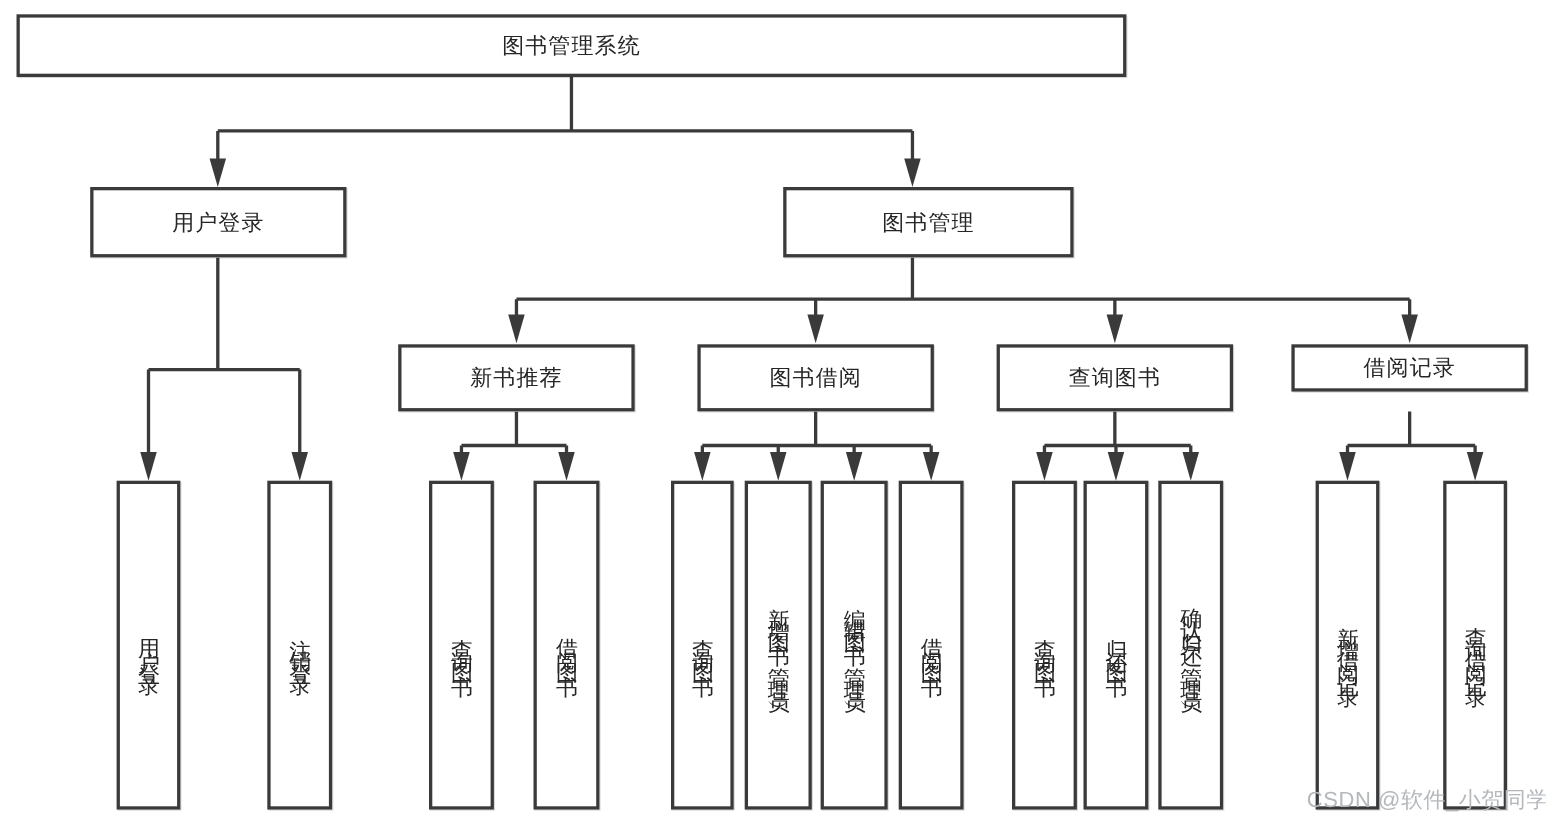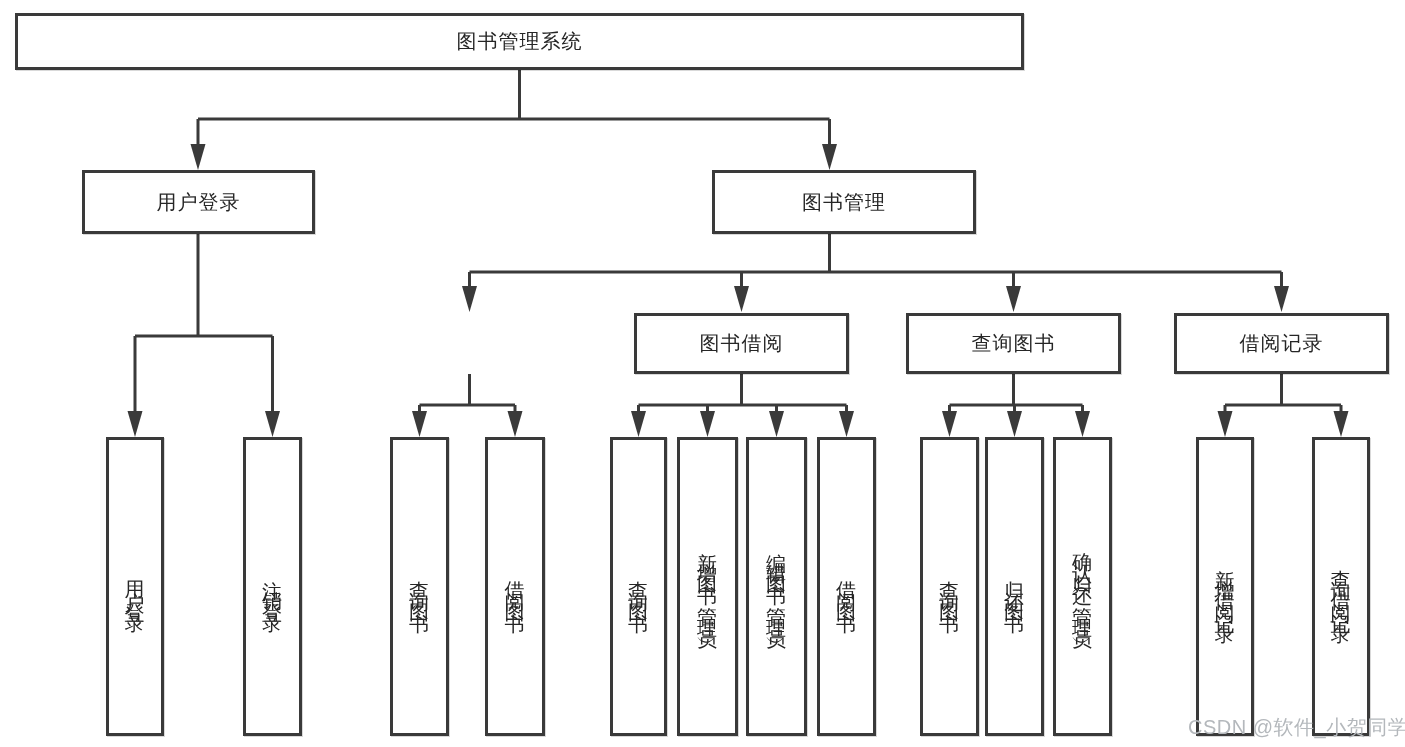--- a/index.html
+++ b/index.html
@@ -108,23 +108,24 @@
       <polygon points="1217.5,411 1232.5,411 1225,437"></polygon>
       <polygon points="1333.5,411 1348.5,411 1341,437"></polygon>
     </g>
   </svg>
 
   <div class="node" style="left:15px;top:13px;width:1009px;height:57px">图书管理系统</div>
 
   <div class="node" style="left:82px;top:170px;width:233px;height:64px">用户登录</div>
   <div class="node" style="left:712px;top:170px;width:264px;height:64px">图书管理</div>
 
+  <div class="node" style="left:362px;top:313px;width:215px;height:61px">新书推荐</div>
   <div class="node" style="left:634px;top:313px;width:215px;height:61px">图书借阅</div>
   <div class="node" style="left:906px;top:313px;width:215px;height:61px">查询图书</div>
-  <div class="node" style="left:1174px;top:313px;width:215px;height:61px">借阅记录</div>
+  <div class="node" style="left:1174px;top:313px;width:215px;height:43px">借阅记录</div>
 
   <div class="node leaf" style="left:106px;top:437px;width:58px;height:299px">
     <span>用户登录</span>
   </div>
   <div class="node leaf" style="left:243px;top:437px;width:59px;height:299px">
     <span>注销登录</span>
   </div>
 
   <div class="node leaf" style="left:390px;top:437px;width:59px;height:299px">
     <span>查询图书</span>

